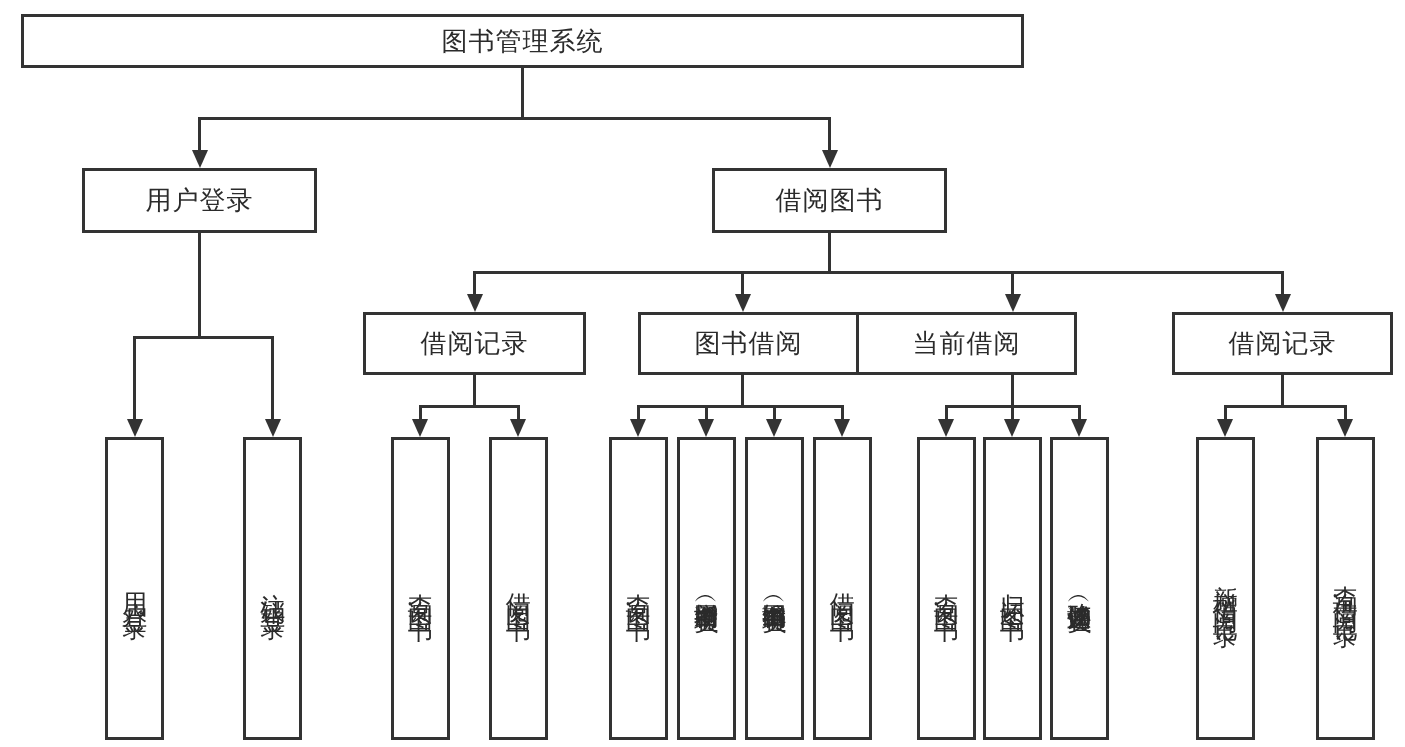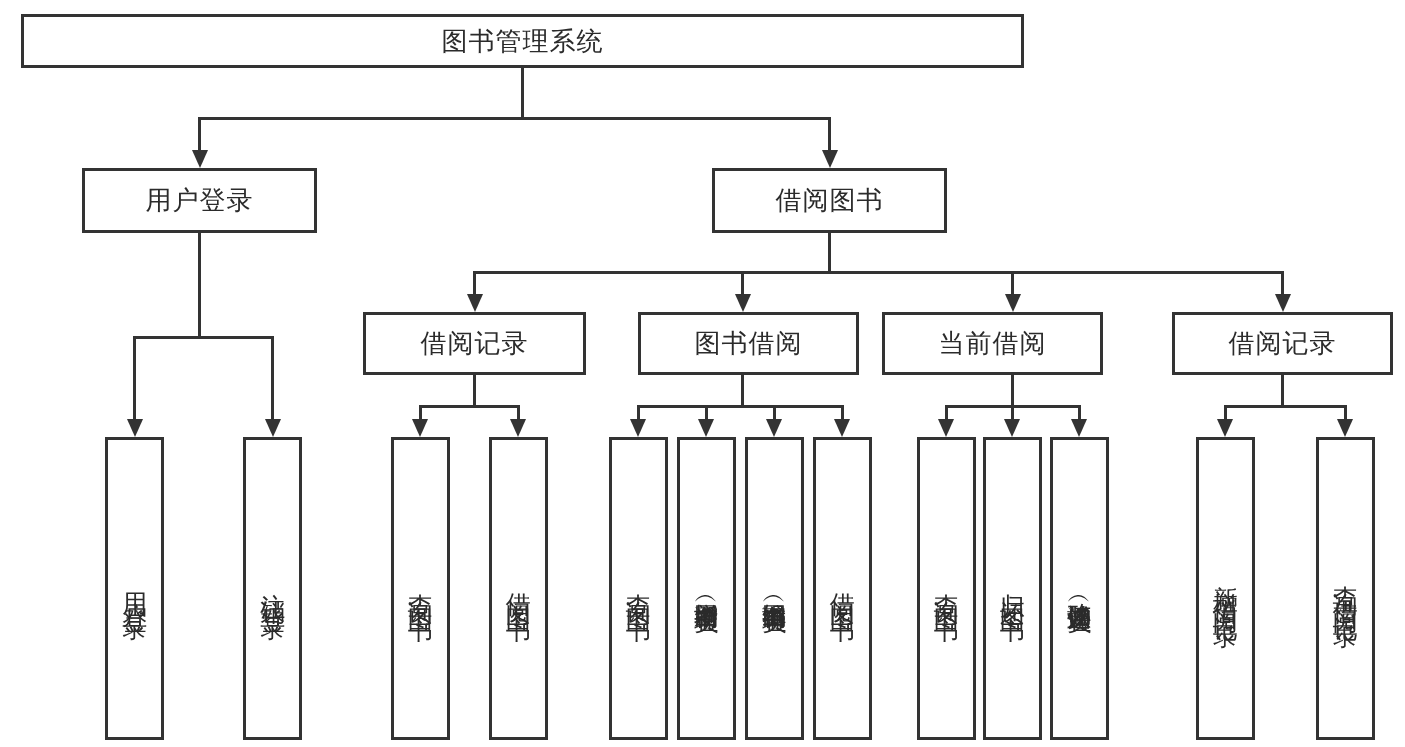--- a/index.html
+++ b/index.html
@@ -86,21 +86,21 @@
   <div class="ah" style="left:1004.5px; top:294px;"></div>
   <div class="line" style="left:1281px; top:271px; width:3px; height:25px;"></div>
   <div class="ah" style="left:1274.5px; top:294px;"></div>
 
   <div class="box hbox" style="left:363px; top:312px; width:223px; height:63px;">
     <span>借阅记录</span>
   </div>
   <div class="box hbox" style="left:632px; top:312px; width:221px; height:63px;margin-left:6px;">
     <span>图书借阅</span>
   </div>
-  <div class="box hbox" style="left:882px; top:312px; width:221px; height:63px;">
+  <div class="box hbox" style="left:856px; top:312px; width:221px; height:63px;">
     <span>当前借阅</span>
   </div>
   <div class="box hbox" style="left:1172px; top:312px; width:221px; height:63px;">
     <span>借阅记录</span>
   </div>
 
   <div class="line" style="left:473px; top:375px; width:3px; height:32px;"></div>
   <div class="line" style="left:418.5px; top:405px; width:101px; height:3px;"></div>
   <div class="line" style="left:418.5px; top:405px; width:3px; height:16px;"></div>
   <div class="ah" style="left:412px; top:419px;"></div>

